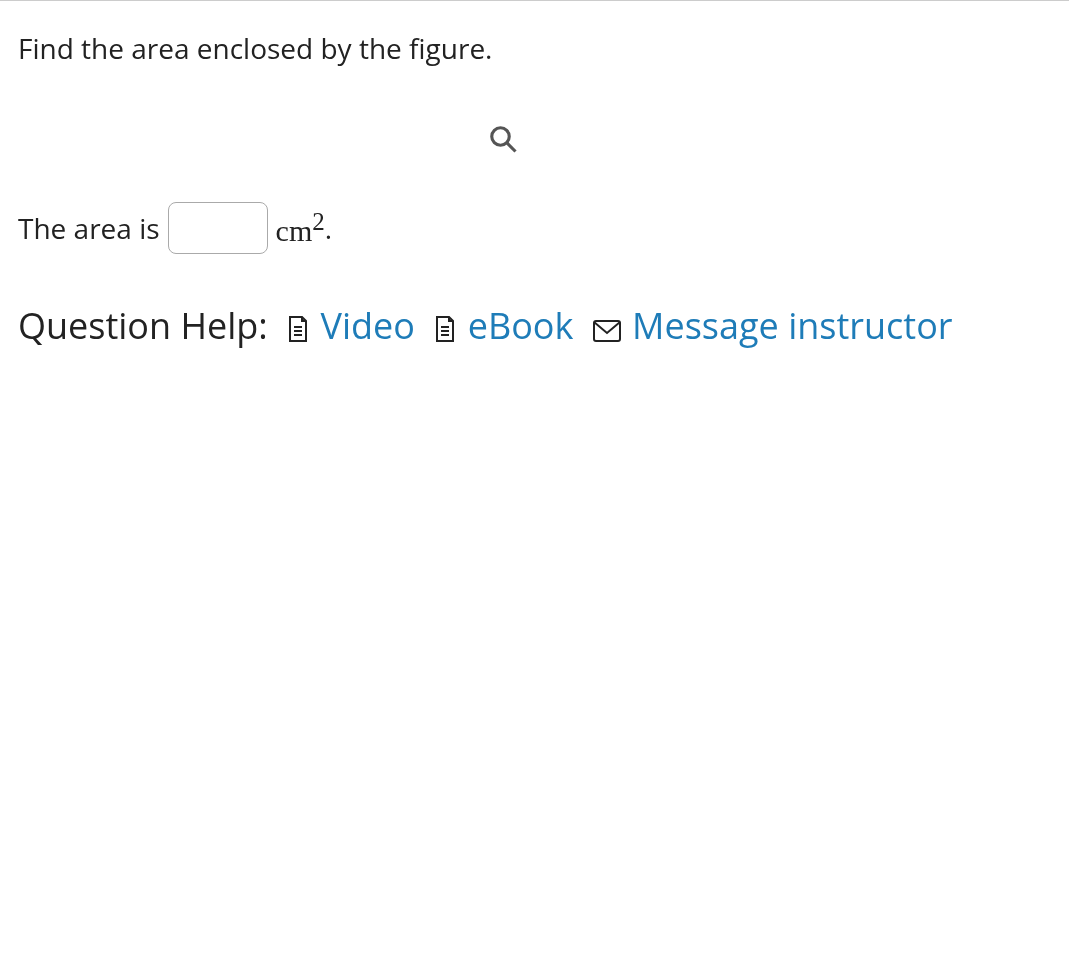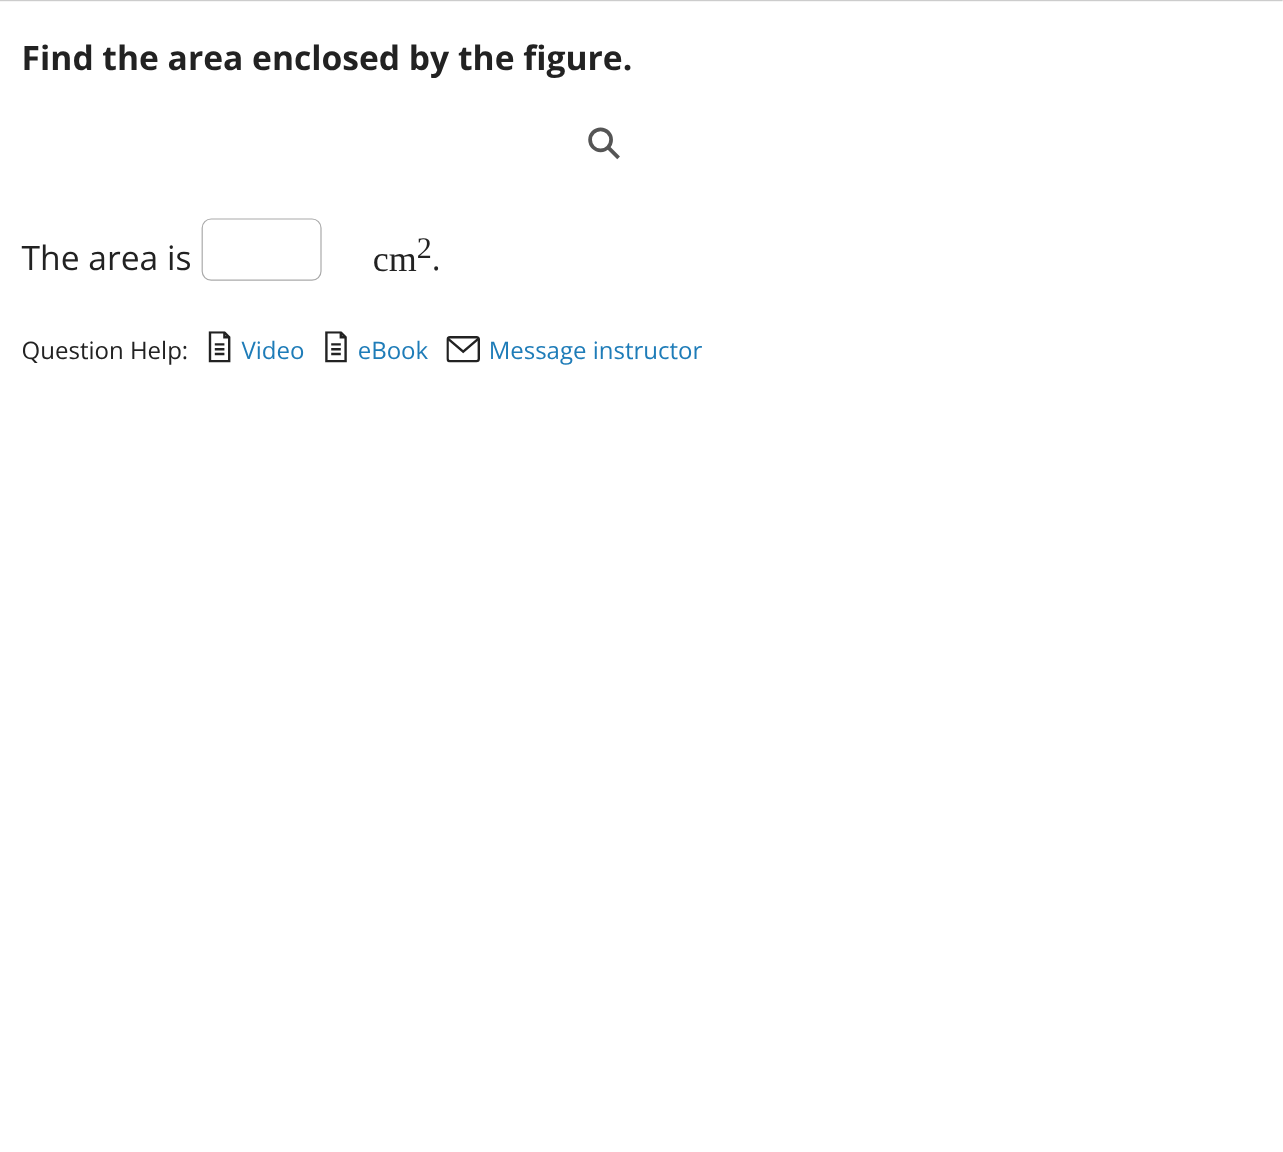--- a/index.html
+++ b/index.html
@@ -9,63 +9,61 @@
     color: #222;
     font-size: 26px;
   }
   .container {
     border-top: 1px solid #ccc;
     padding: 28px 18px 18px 18px;
     width: 1033px;
   }
   .prompt {
     font-size: 28px;
-    margin-bottom: 36px;
-    font-weight: bold;
+    margin-bottom: 56px;
   }
   .figure-area {
     margin-left: 140px;
     margin-bottom: 40px;
   }
   .figure-svg {
     display: block;
   }
   .figure-labels {
     font-family: 'Times New Roman', serif;
     font-style: italic;
     font-size: 30px;
   }
   .zoom-row {
     margin-left: 460px;
     margin-bottom: 40px;
     color: #555;
   }
   .answer-row {
     display: flex;
-    align-items: flex-end;
+    align-items: center;
     font-size: 28px;
     margin-bottom: 40px;
   }
   .answer-input {
     width: 100px;
     height: 52px;
     border: 1px solid #aaa;
     border-radius: 8px;
     margin: 0 8px;
     font-size: 24px;
     text-align: center;
     box-sizing: border-box;
   }
   .unit {
     font-family: 'Times New Roman', serif;
     font-size: 30px;
-    margin-left: 35px;
   }
   .help-row {
-    font-size: 20px;
+    font-size: 36px;
     line-height: 1.8;
   }
   .help-link {
     color: #0b;
     color: #1e7cb8;
     text-decoration: none;
     cursor: pointer;
   }
   .help-icon {
     color: #222;

